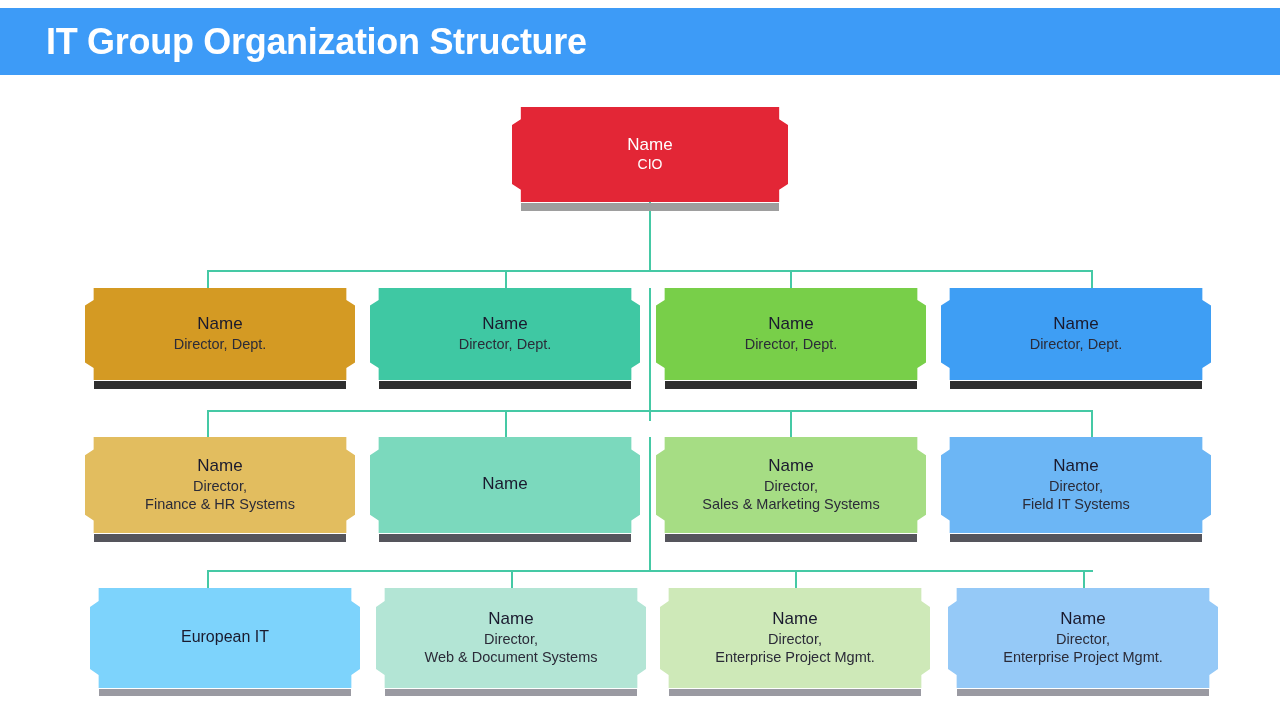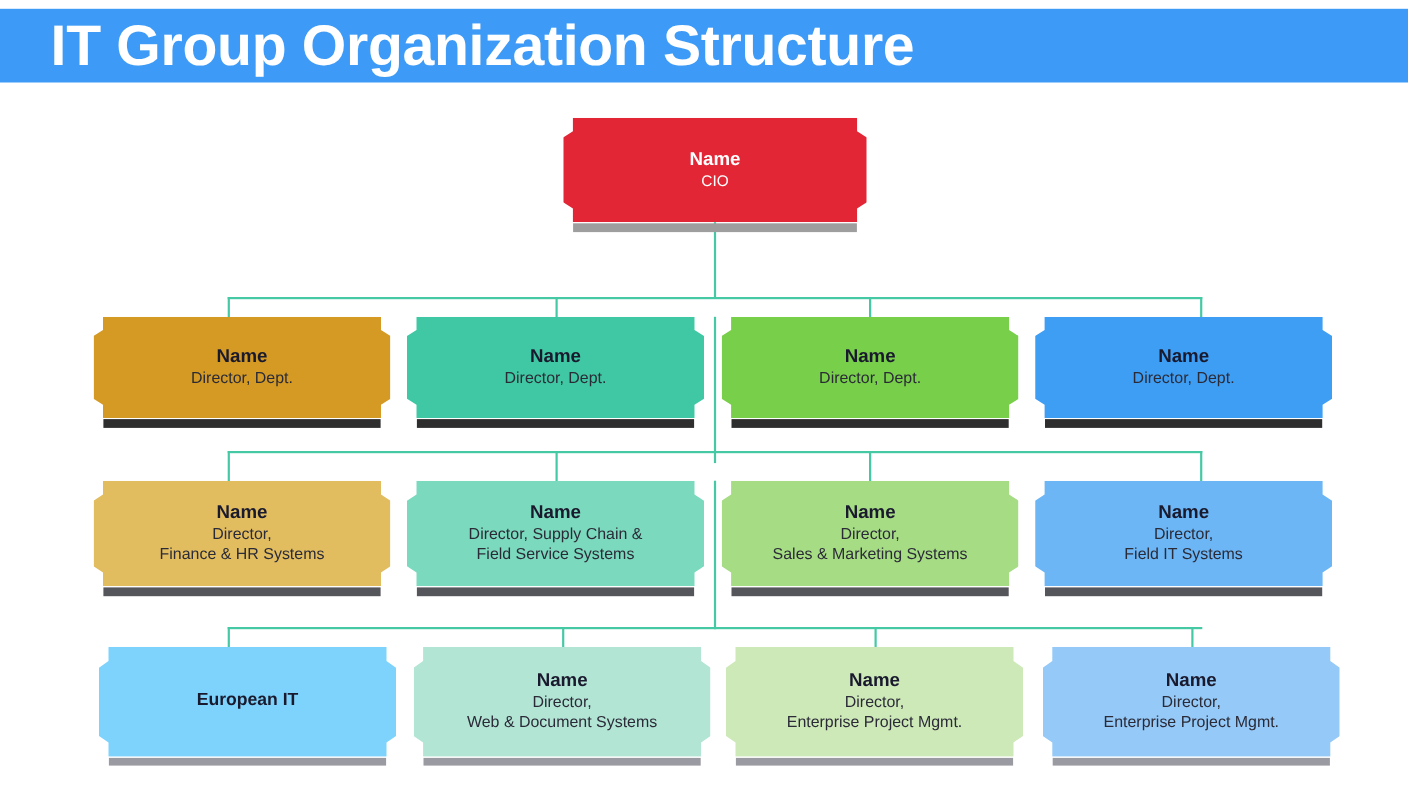--- a/index.html
+++ b/index.html
@@ -22,21 +22,21 @@
     top: 8px;
     width: 1280px;
     height: 67px;
     background: #3d9bf7;
     display: flex;
     align-items: center;
   }
   #title-text {
     margin-left: 46px;
     color: #ffffff;
-    font-size: 52px;
+    font-size: 36px;
     font-weight: bold;
     letter-spacing: -0.3px;
     white-space: nowrap;
   }
 
   
   #chart-canvas {
     position: absolute;
     left: 0;
     top: 0;
@@ -75,21 +75,21 @@
     justify-content: center;
     border-radius: 4px;
   }
   .node-shadow {
     position: absolute;
     left: 3.2%;
     width: 93.6%;
     height: 7px;
   }
   .node-title {
-    font-weight: bold;
+    font-weight: normal;
     line-height: 1.18;
     text-align: center;
     white-space: nowrap;
   }
   .node-sub {
     line-height: 1.22;
     text-align: center;
     white-space: pre-line;
   }
 
@@ -193,22 +193,20 @@
       <div class="node-body" style="background:#e2bd5f;">
         <div class="node-title">Name</div>
         <div class="node-sub">Director,
 Finance &amp; HR Systems</div>
       </div>
     </div>
     <div class="node" style="left:370px; top:437px; width:270px;">
       <div class="node-shadow"></div>
       <div class="node-body" style="background:#7bd9bd;">
         <div class="node-title">Name</div>
-        <div class="node-sub">Director, Supply Chain &amp;
-Field Service Systems</div>
       </div>
     </div>
     <div class="node" style="left:656px; top:437px; width:270px;">
       <div class="node-shadow"></div>
       <div class="node-body" style="background:#a6dd84;">
         <div class="node-title">Name</div>
         <div class="node-sub">Director,
 Sales &amp; Marketing Systems</div>
       </div>
     </div>

